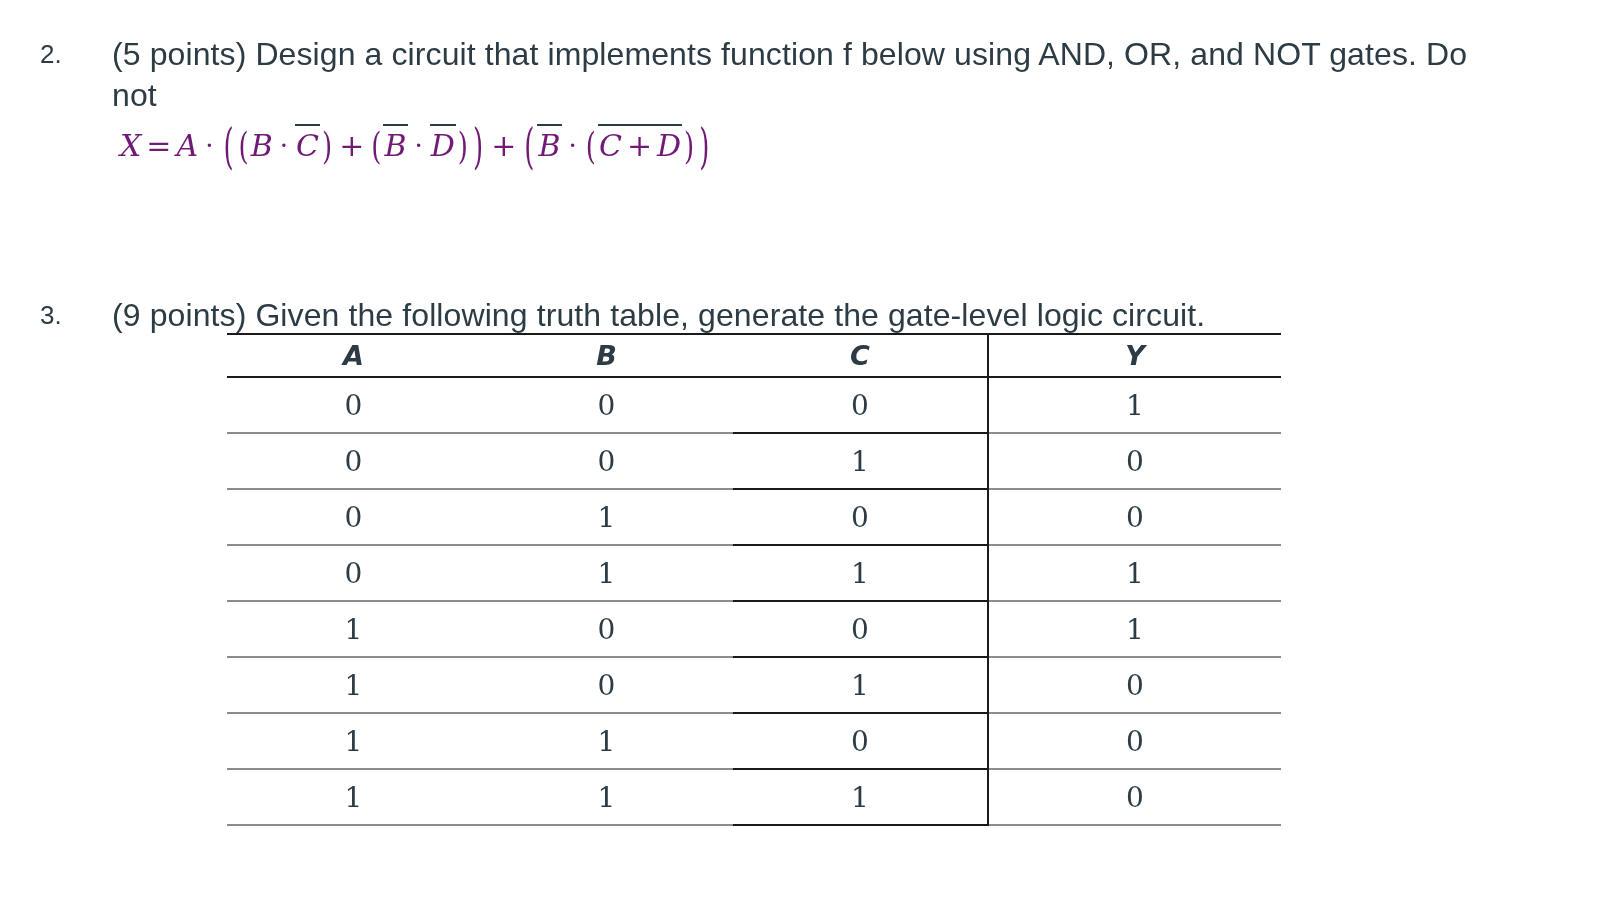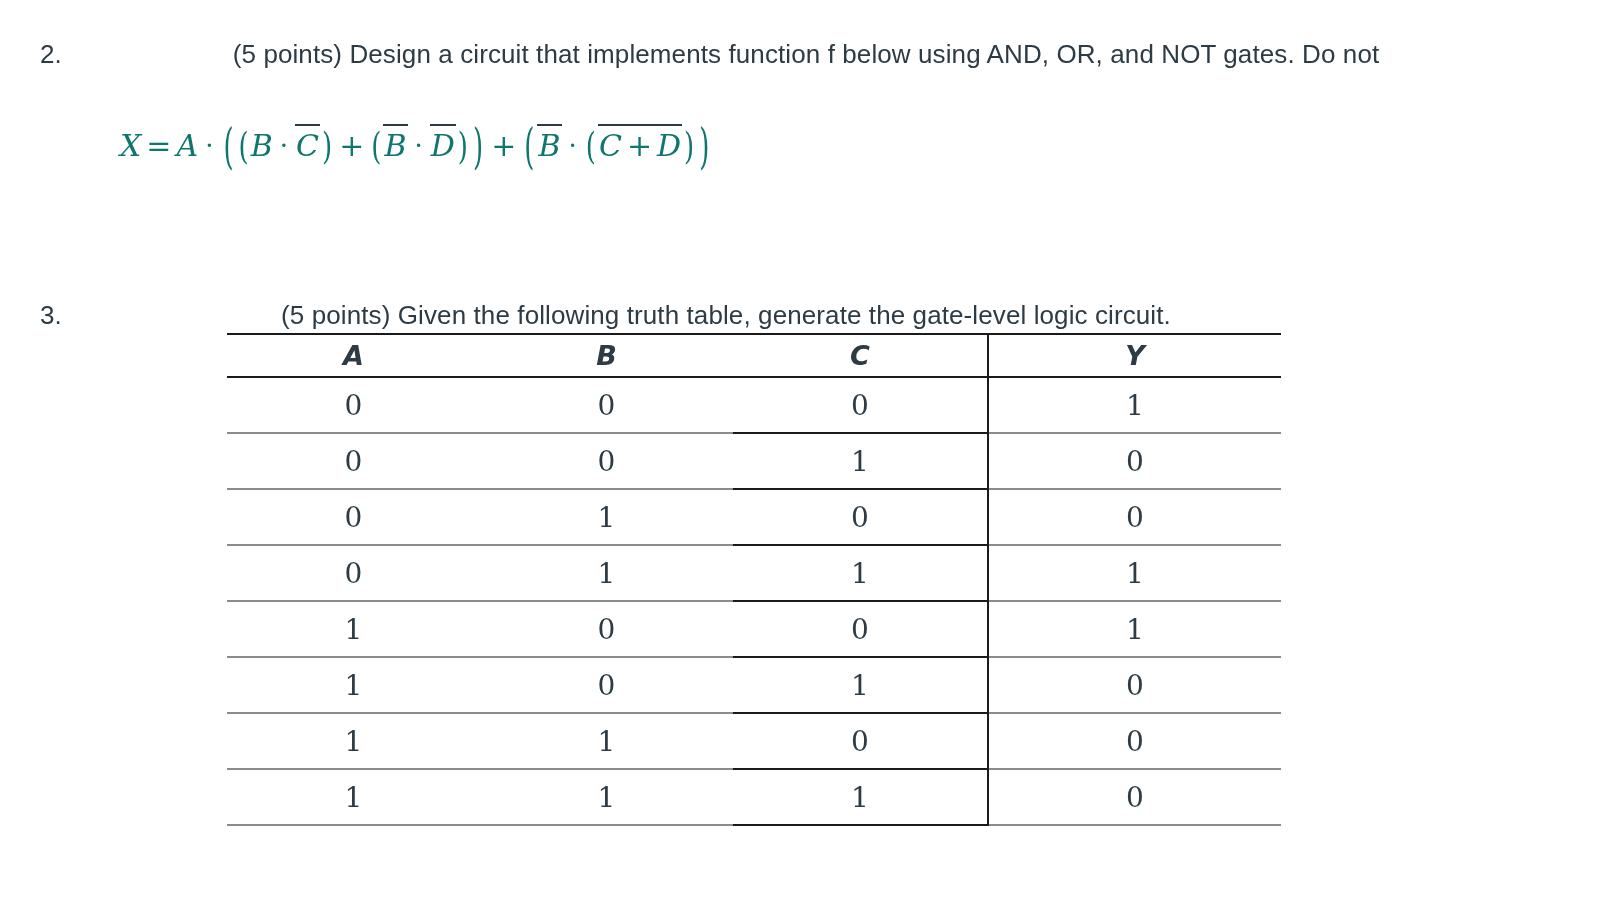--- a/index.html
+++ b/index.html
@@ -31,36 +31,35 @@
     line-height: 41px;
     letter-spacing: 0.1px;
   }
   .q-num {
     width: 72px;
     flex: none;
     font-size: 26px;
   }
   .q-body {
     flex: 1;
-    font-size: 26px;
-    text-align: center;
+    font-size: 32px;
   }
   .q-cont {
     font-size: 26px;
     line-height: 41px;
     letter-spacing: 0.1px;
   }
 
   
   #equation {
     position: absolute;
     left: 120px;
     top: 128px;
     font-family: "DejaVu Serif", "Liberation Serif", serif;
-    color: #0f766e;
+    color: #701a75;
     font-size: 30px;
     white-space: nowrap;
   }
   .mi {
     font-style: italic;
     font-family: "DejaVu Serif", "Liberation Serif", serif;
   }
   .mo {
     font-style: normal;
     padding: 0 5px;
@@ -180,21 +179,21 @@
   </div>
 </div>
 
 <div id="equation">
   <span class="mi">X</span><span class="mo">=</span><span class="mi">A</span><span class="mdot">·</span><span class="paren">(</span><span class="paren-inner">(</span><span class="mi">B</span><span class="mdot">·</span><span class="ovl"><span class="mi">C</span></span><span class="paren-inner">)</span><span class="mo">+</span><span class="paren-inner">(</span><span class="ovl"><span class="mi">B</span></span><span class="mdot">·</span><span class="ovl"><span class="mi">D</span></span><span class="paren-inner">)</span><span class="paren">)</span><span class="mo">+</span><span class="paren">(</span><span class="ovl"><span class="mi">B</span></span><span class="mdot">·</span><span class="paren-inner">(</span><span class="ovl"><span class="mi">C</span><span class="mo">+</span><span class="mi">D</span></span><span class="paren-inner">)</span><span class="paren">)</span>
 </div>
 
 <div id="question-3">
   <div class="q-line">
     <span class="q-num">3.</span>
-    <span class="q-body">(5 points) Given the following truth table, generate the gate-level logic circuit.</span>
+    <span class="q-body">(9 points) Given the following truth table, generate the gate-level logic circuit.</span>
   </div>
 </div>
 
 <div id="truth-table">
   <table class="tt">
     <colgroup>
       <col class="col-a">
         <col class="col-b">
         <col class="col-c">
         <col class="col-y">

